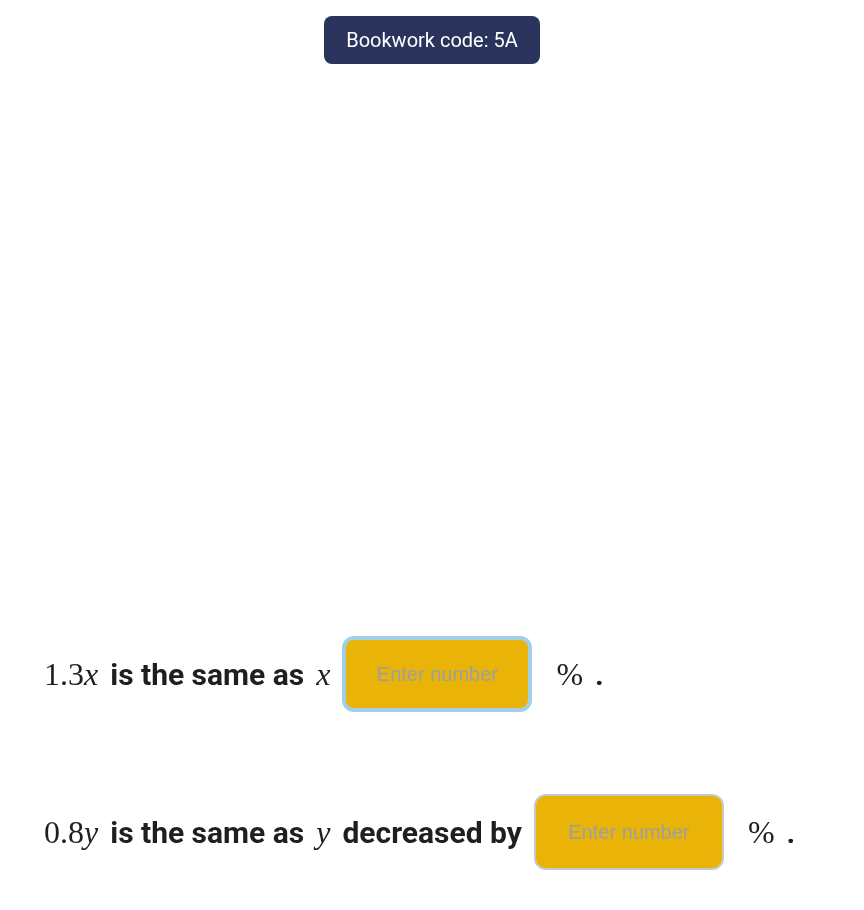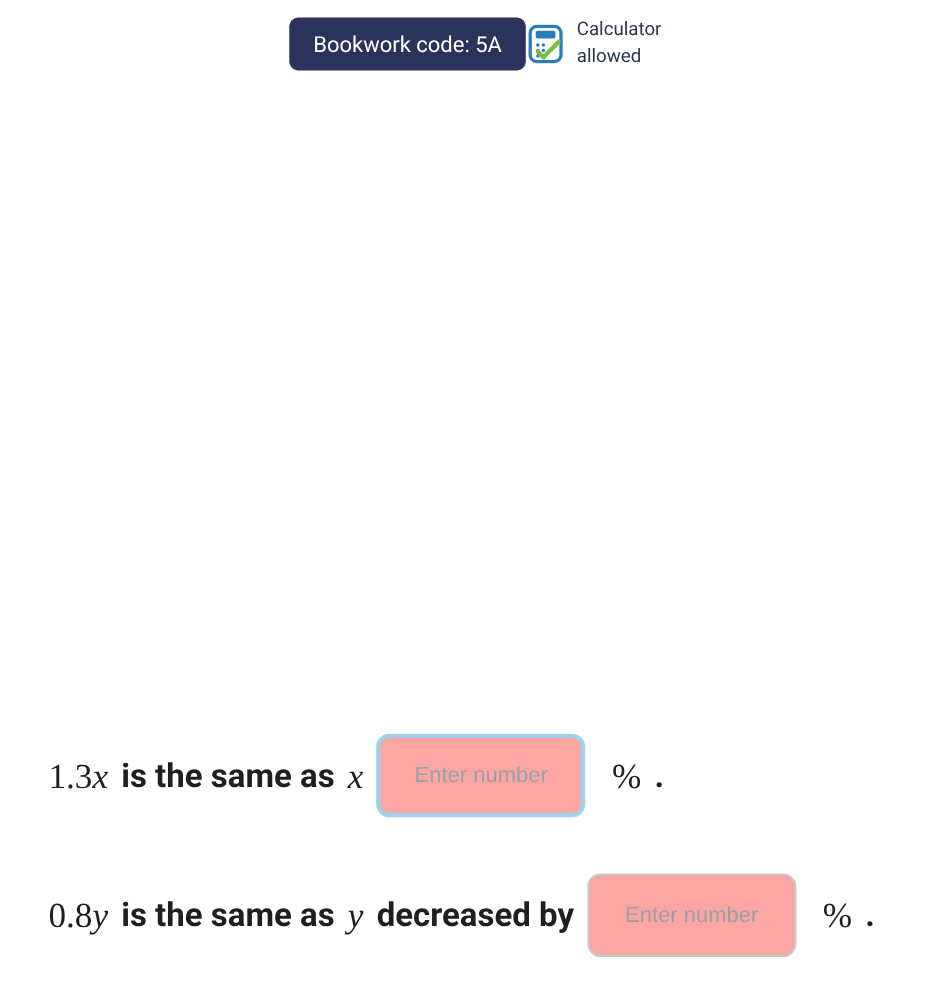--- a/index.html
+++ b/index.html
@@ -43,21 +43,21 @@
       font-size: 17px;
       line-height: 1.4;
     }
 
     .question-area {
       position: absolute;
       left: 0;
       width: 864px;
       padding-left: 44px;
     }
-    .row1 { top: 667px; }
+    .row1 { top: 636px; }
     .row2 { top: 794px; }
 
     .q-line {
       display: flex;
       align-items: center;
       gap: 12px;
       font-size: 30px;
       color: #1f1f1f;
       white-space: nowrap;
     }
@@ -75,21 +75,21 @@
       font-weight: bold;
     }
 
     .answer-input {
       width: 190px;
       height: 76px;
       border-radius: 12px;
       font-size: 20px;
       text-align: center;
       color: #333;
-      background: #fca5a5;
+      background: #eab308;
       outline: none;
     }
     .answer-input::placeholder {
       color: #9aa0a6;
     }
     .answer-input.focused {
       border: 4px solid #9fd0e8;
     }
     .answer-input.unfocused {
       border: 2px solid #c8c8c8;
@@ -100,39 +100,20 @@
       font-size: 32px;
       margin-left: 12px;
     }
   </style>
 </head>
 <body>
 
 <div class="header-row">
   <div class="bookwork-badge">
     <span>Bookwork code: 5A</span>
-  </div>
-  <div class="calc-group">
-    <span class="calc-icon">
-      <svg viewBox="0 0 36 36" width="36" height="36">
-        <rect x="4" y="2" width="28" height="32" rx="6" fill="none" stroke="#2b7bbf" stroke-width="3"></rect>
-        <rect x="9" y="6" width="18" height="7" rx="2" fill="#2b7bbf"></rect>
-        <circle cx="11" cy="19" r="1.6" fill="#2b7bbf"></circle>
-        <circle cx="11" cy="24" r="1.6" fill="#2b7bbf"></circle>
-        <circle cx="11" cy="29" r="1.6" fill="#2b7bbf"></circle>
-        <circle cx="16" cy="19" r="1.6" fill="#2b7bbf"></circle>
-        <circle cx="16" cy="24" r="1.6" fill="#2b7bbf"></circle>
-        <path d="M16 30 L30 16" stroke="#7bbf3a" stroke-width="4" stroke-linecap="round" fill="none"></path>
-        <path d="M16 30 L11 25" stroke="#7bbf3a" stroke-width="4" stroke-linecap="round" fill="none"></path>
-      </svg>
-    </span>
-    <div class="calc-text">
-      <span>Calculator</span>
-      <span>allowed</span>
-    </div>
   </div>
 </div>
 
 <div class="question-area row1">
   <div class="q-line">
     <span class="math">
       <span class="coeff">1.3</span><span>x</span>
     </span>
     <span class="plain">is the same as</span>
     <span class="math">x</span>

